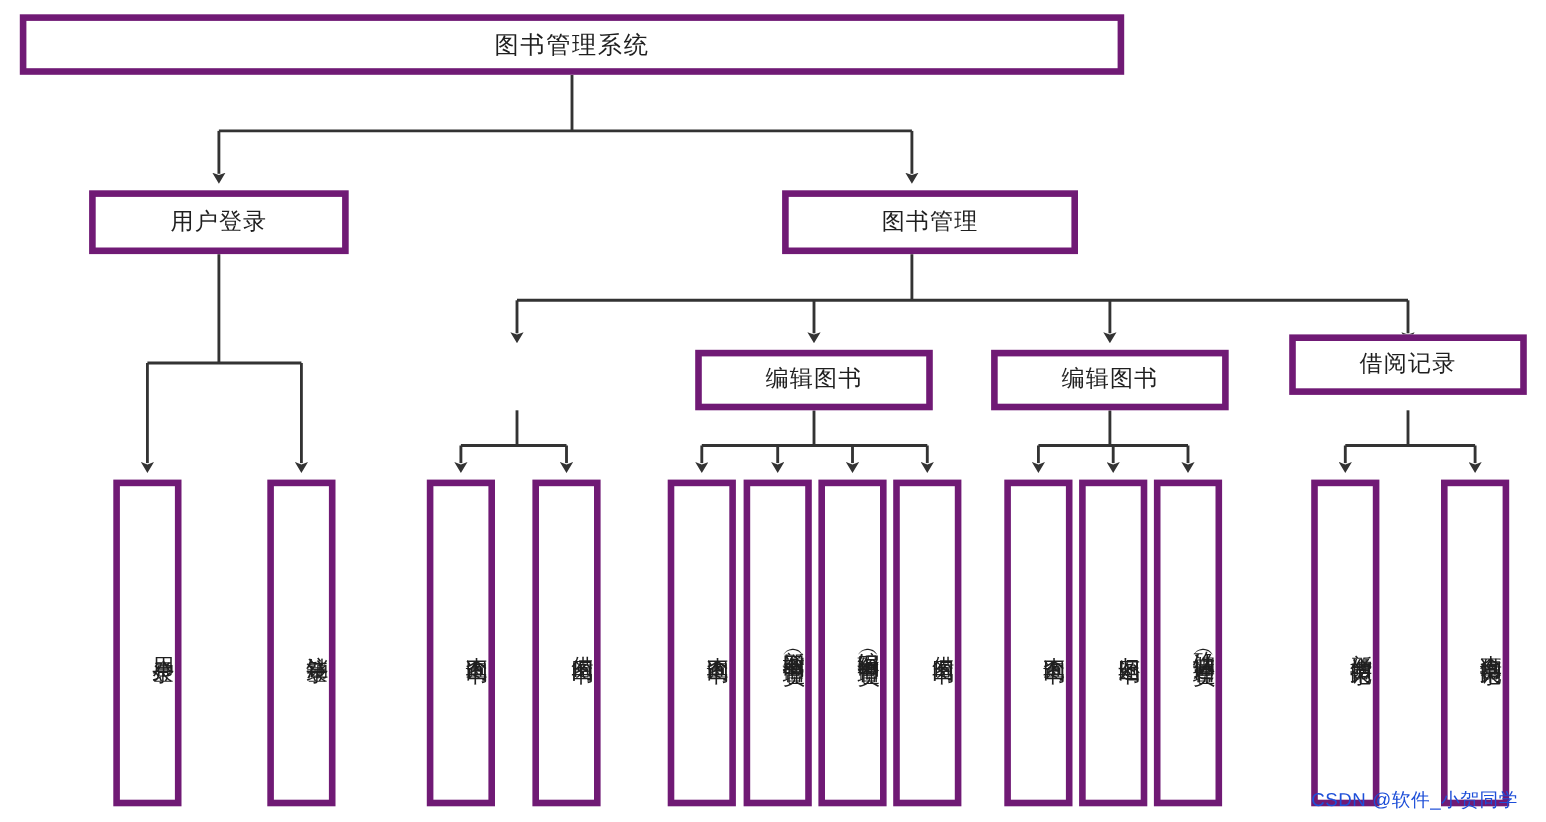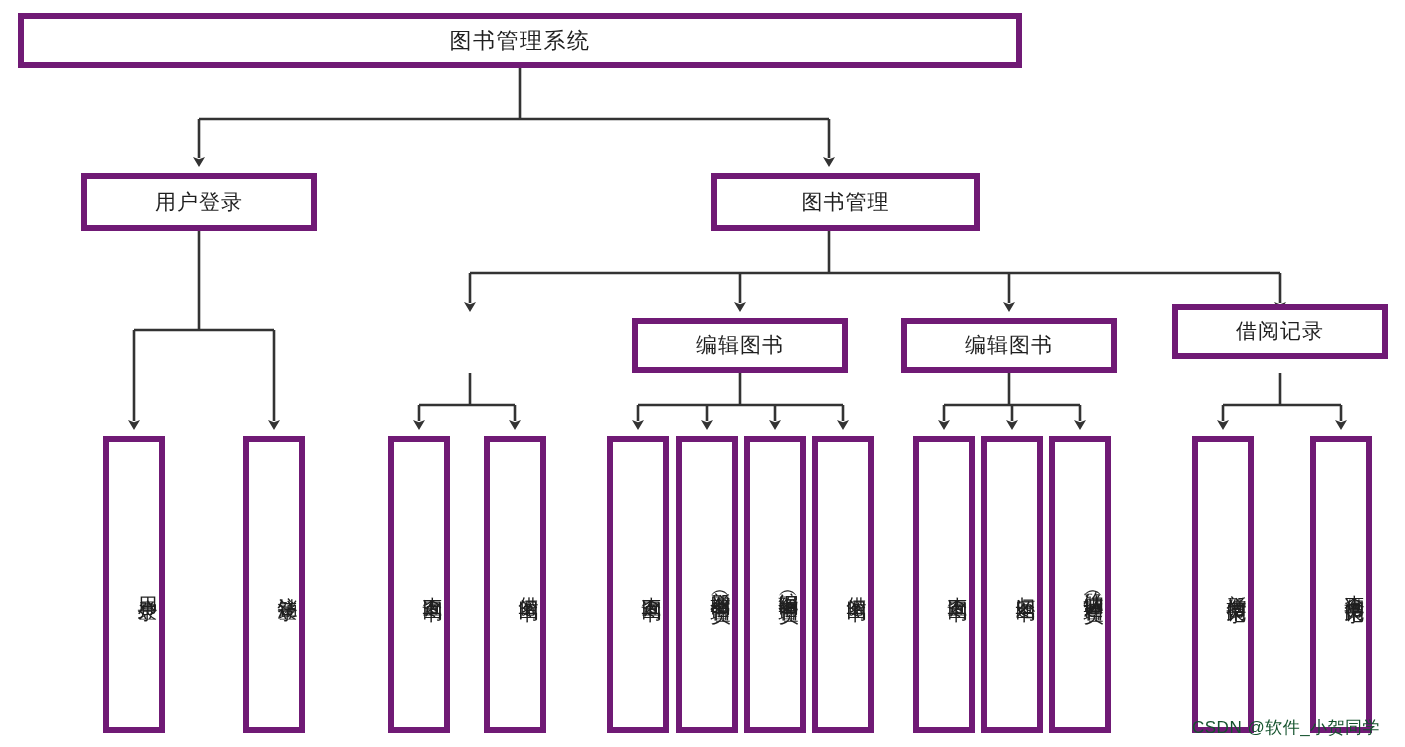--- a/index.html
+++ b/index.html
@@ -58,21 +58,21 @@
     justify-content: center;
   }
   .node.vert .vtext {
     display: block;
     writing-mode: vertical-rl;
     text-orientation: upright;
   }
   .watermark {
     position: absolute;
     font-size: 17px;
-    color: #14532d;
+    color: #1d4ed8;
     letter-spacing: 0.5px;
     white-space: nowrap;
     user-select: none;
   }
 </style>
 </head>
 <body>
 
 <div id="canvas">
 

